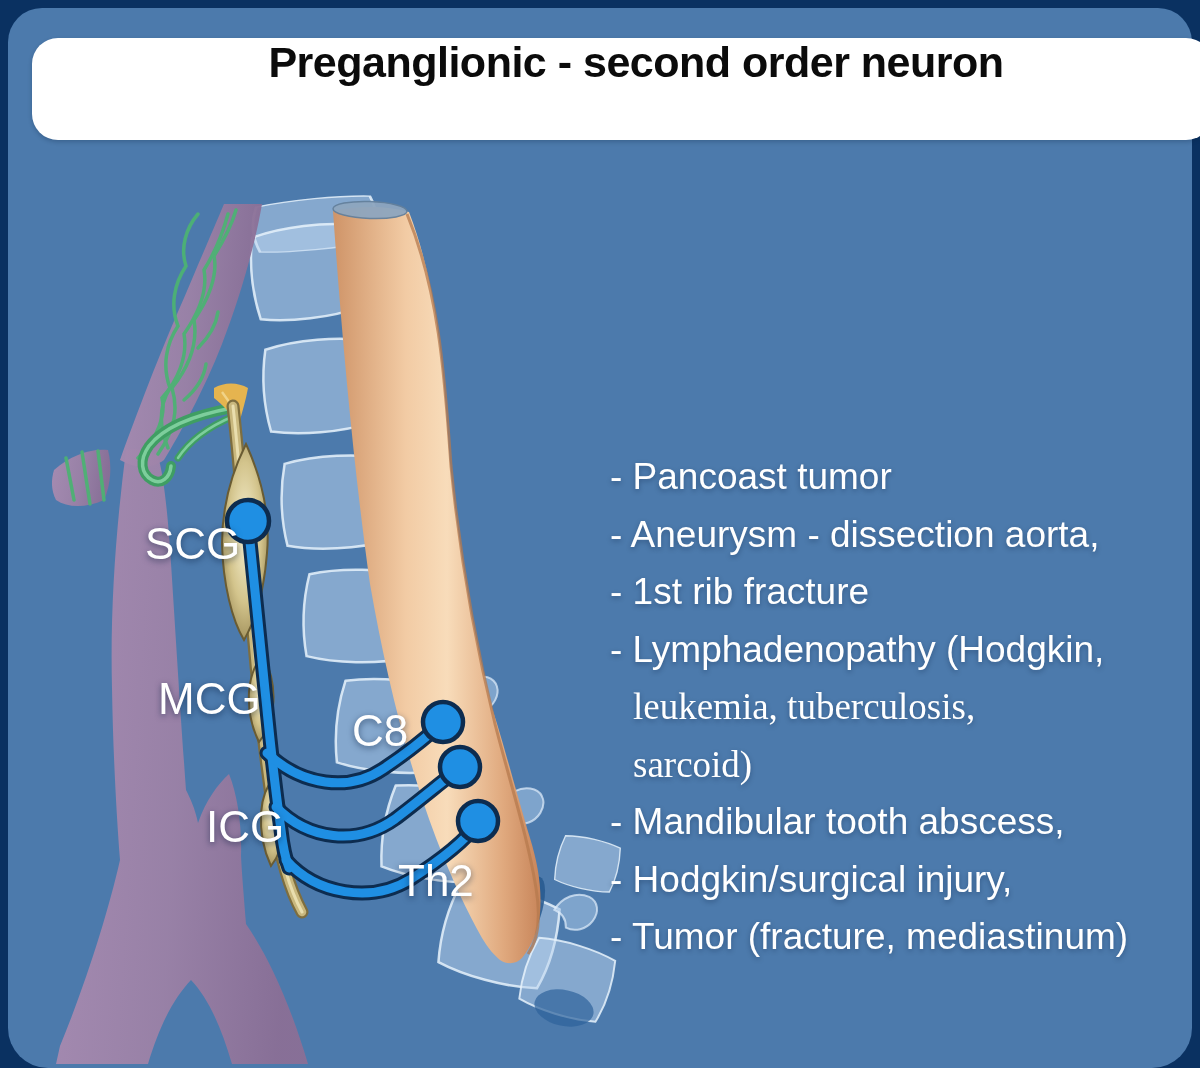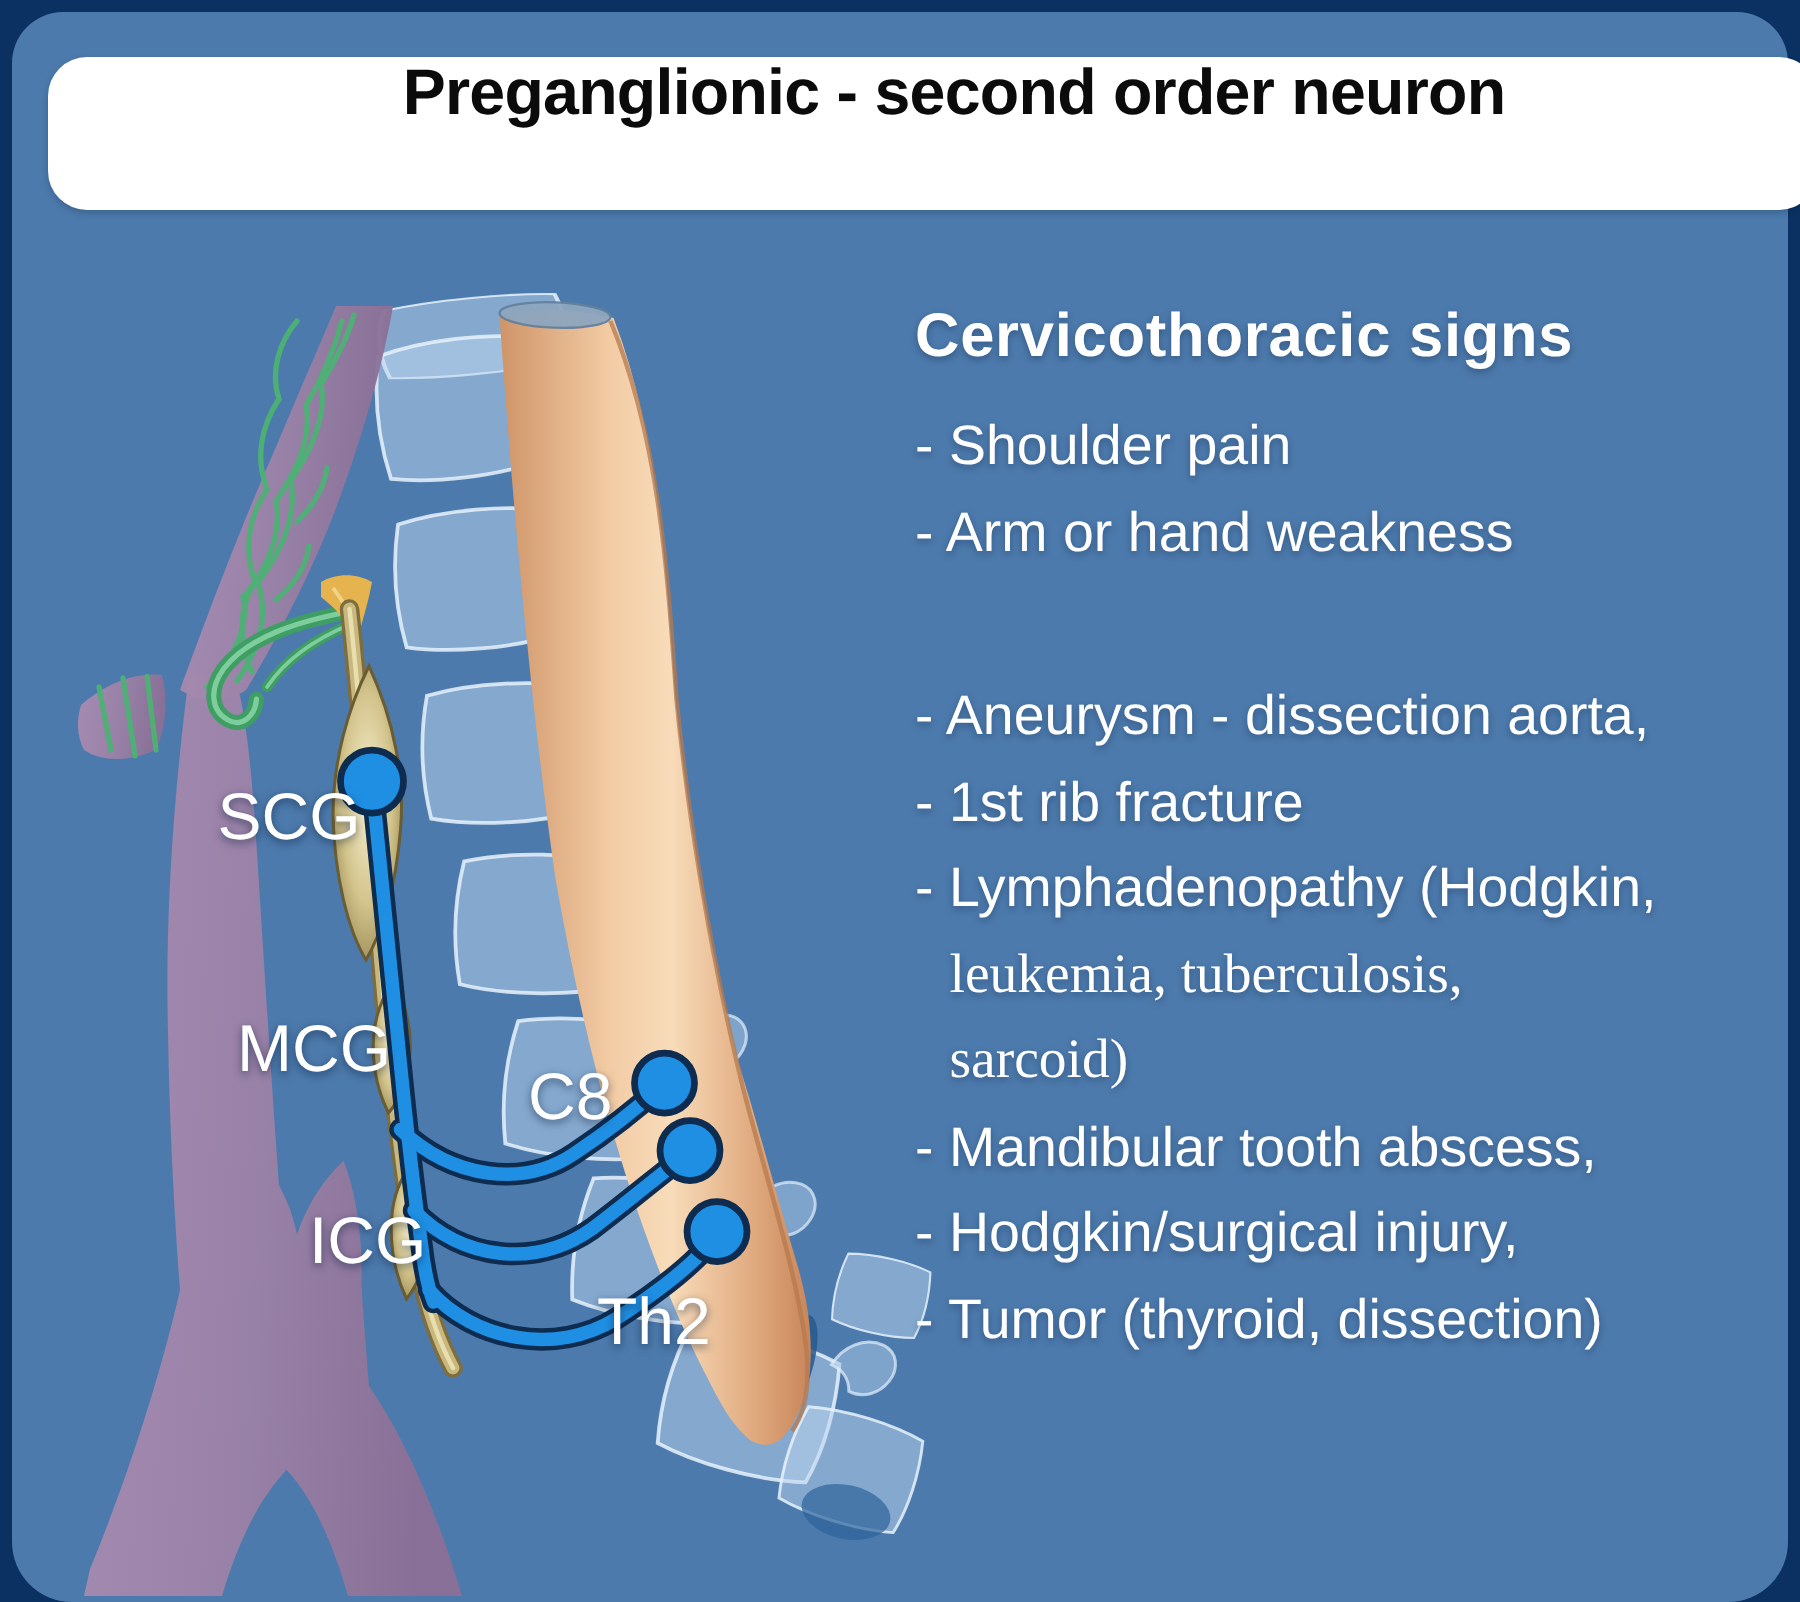--- a/index.html
+++ b/index.html
@@ -205,30 +205,26 @@
       <text class="anat-label" x="198" y="834">ICG</text>
       <text class="anat-label" x="344" y="738">C8</text>
       <text class="anat-label" x="390" y="888">Th2</text>
     </g>
   </svg>
 
   <div class="title-box">
     <h1>Preganglionic - second order neuron</h1>
   </div>
 
-  <div class="text-col sec-signs">
-    <h2>Cervicothoracic signs</h2>
-    <div class="line">- Shoulder pain</div>
-    <div class="line">- Arm or hand weakness</div>
-  </div>
 
   <div class="text-col sec-pathology">
+    <div class="line">- Pancoast tumor</div>
     <div class="line">- Aneurysm - dissection aorta,</div>
     <div class="line">- 1st rib fracture</div>
     <div class="line">- Lymphadenopathy (Hodgkin,</div>
     <div class="line cont">leukemia, tuberculosis,</div>
     <div class="line cont">sarcoid)</div>
     <div class="line">- Mandibular tooth abscess,</div>
     <div class="line">- Hodgkin/surgical injury,</div>
-    <div class="line">- Tumor (thyroid, dissection)</div>
+    <div class="line">- Tumor (fracture, mediastinum)</div>
   </div>
 
 </div>
 
 </body></html>

